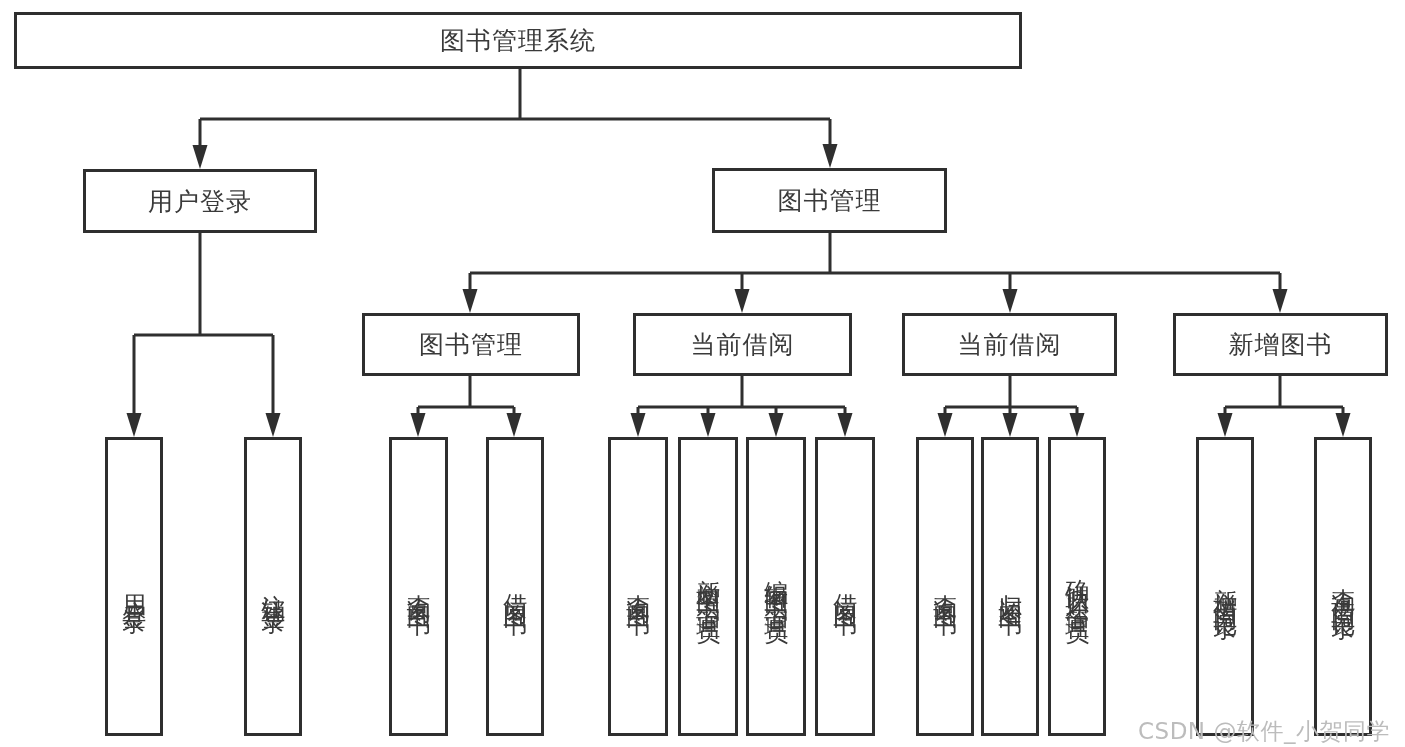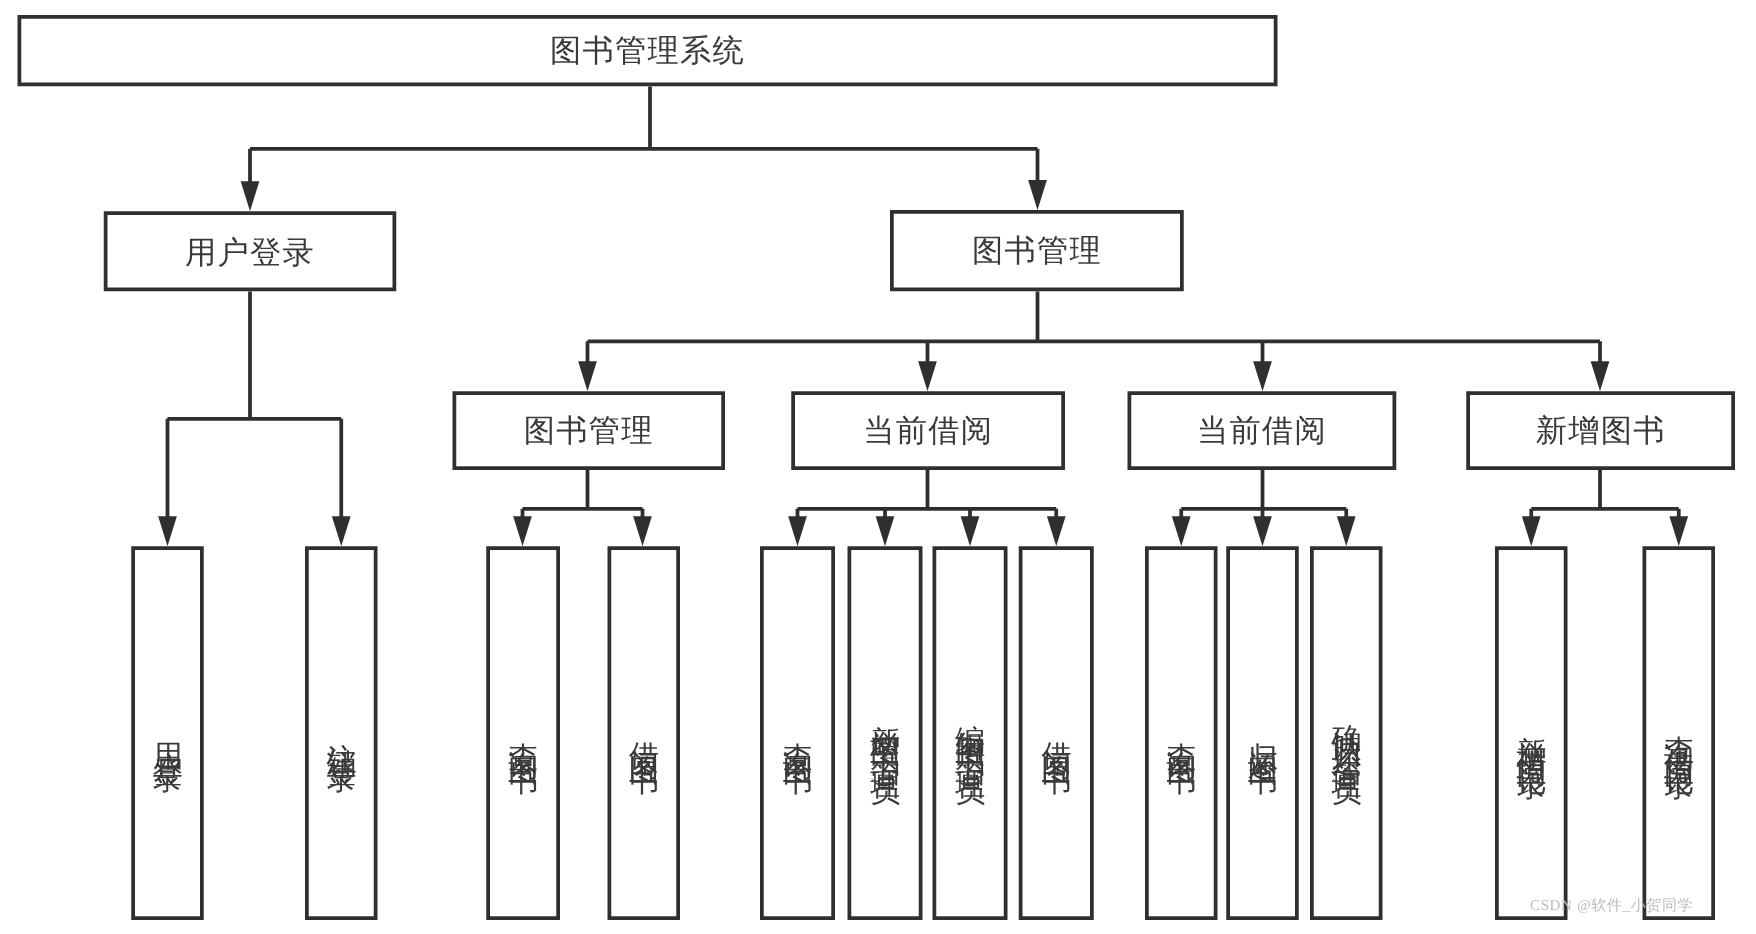--- a/index.html
+++ b/index.html
@@ -26,24 +26,23 @@
   .node.h span{
     font-size:25px;letter-spacing:1px;white-space:nowrap;
     color:var(--text);
   }
   .node.v span{
     writing-mode:vertical-rl;text-orientation:mixed;
     font-size:24px;letter-spacing:6px;line-height:1.1;
     color:var(--text);
   }
   .watermark{
-    position:absolute;left:1224px;top:716px;z-index:5;
-    font-size:12px;letter-spacing:0.5px;white-space:nowrap;
+    position:absolute;left:1138px;top:716px;z-index:5;
+    font-size:23px;letter-spacing:0.5px;white-space:nowrap;
     color:var(--watermark);
-    font-family:Liberation Serif, serif;
   }
 </style>
 </head>
 <body>
 
 <div class="stage">
 
   <svg class="connectors" viewBox="0 0 1405 747" xmlns="http://www.w3.org/2000/svg">
     <g>
       <path class="c-line" d="M520 69 V119 M200 119 H830 M200 119 V147 M830 119 V146"></path>

